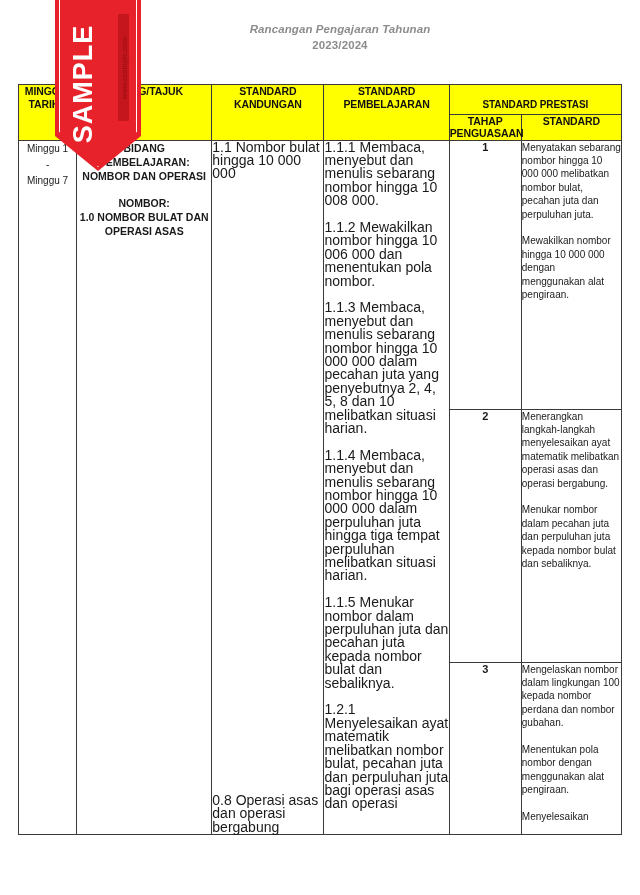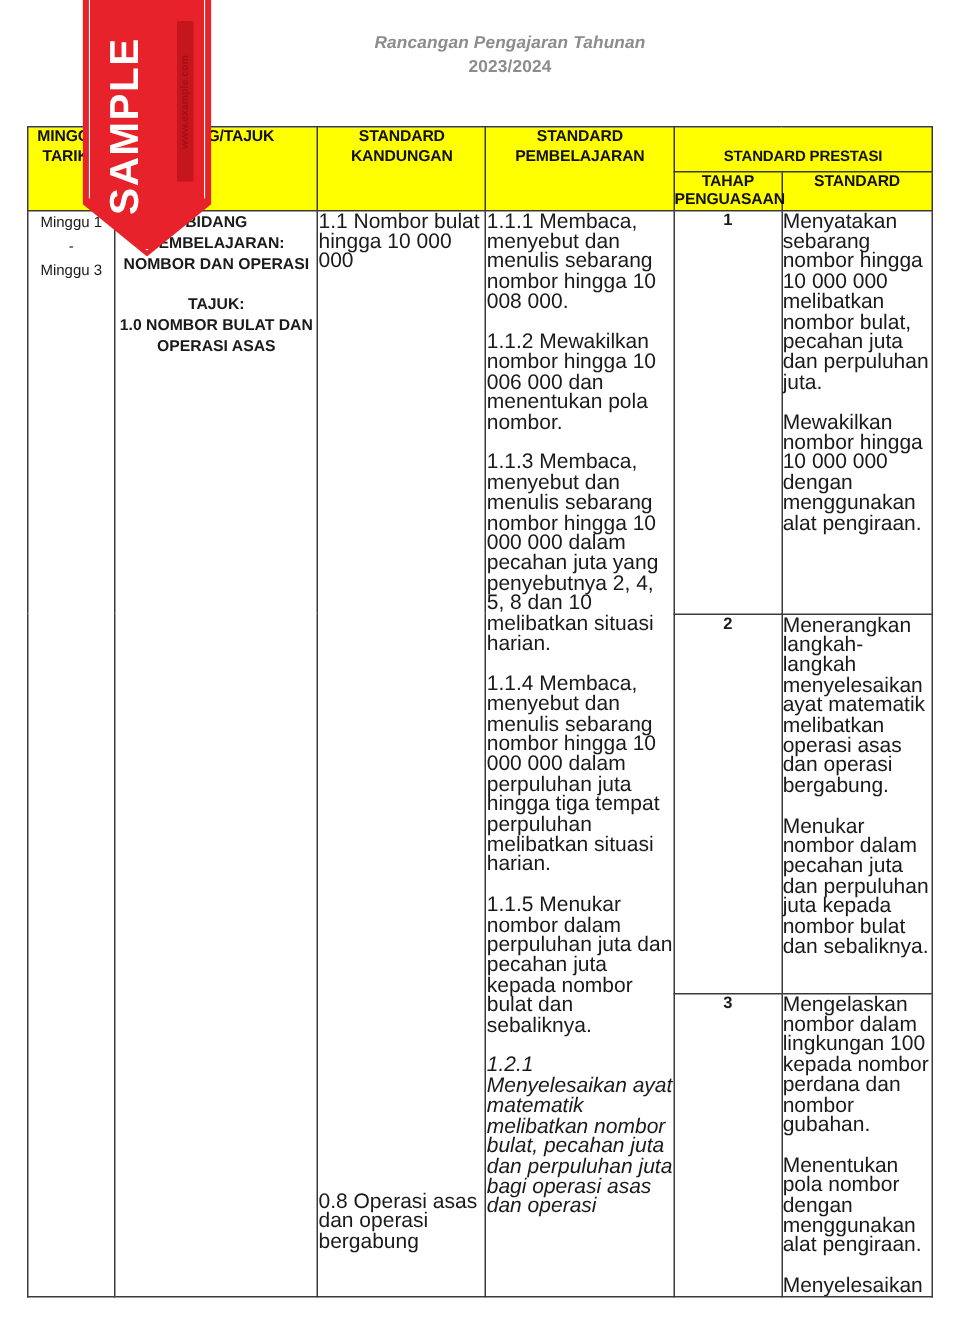--- a/index.html
+++ b/index.html
@@ -93,29 +93,29 @@
     font-size: 10.5px;
     line-height: 14px;
     padding-top: 5px;
   }
   .tajuk-cell .gap { display: block; height: 13px; }
 
   .kand-cell p, .pemb-cell p, .tafsiran-cell p {
     margin: 0;
   }
   .pemb-cell .blk { margin-bottom: 13.4px; }
-  .pemb-cell .blk:last-child { margin-bottom: 0; font-style: italic; }
+  .pemb-cell .blk:last-child { margin-bottom: 0; }
 
   .tahap-cell {
     text-align: center;
     vertical-align: middle;
     font-size: 11px;
     font-weight: bold;
   }
-  .tafsiran-cell { font-size: 14px; line-height: 13.4px; }
+  .tafsiran-cell { font-size: 10px; line-height: 13.4px; }
   .tafsiran-cell .sep {
     display: block;
     font-size: 8px;
     line-height: 13.4px;
     color: #555;
   }
 
   
   .sample-badge {
     position: absolute;
@@ -216,28 +216,28 @@
       </th>
       <th>STANDARD</th>
     </tr>
   </thead>
   <tbody>
     <tr>
 
       <td rowspan="3" class="minggu-cell">
         <div>Minggu 1</div>
         <div>-</div>
-        <div>Minggu 3</div>
+        <div>Minggu 7</div>
       </td>
 
       <td rowspan="3" class="tajuk-cell">
         <div>BIDANG PEMBELAJARAN:</div>
         <div>NOMBOR DAN OPERASI</div>
         <span class="gap"></span>
-        <div>TAJUK:</div>
+        <div>NOMBOR:</div>
         <div>1.0 NOMBOR BULAT DAN OPERASI ASAS</div>
       </td>
 
       <td rowspan="3" class="kand-cell cell-pad">
         <p>1.1 Nombor bulat hingga 10 000 000</p>
         <div style="height:613px"></div>
         <p>0.8  Operasi asas dan operasi bergabung</p>
       </td>
 
       <td rowspan="3" class="pemb-cell cell-pad">

